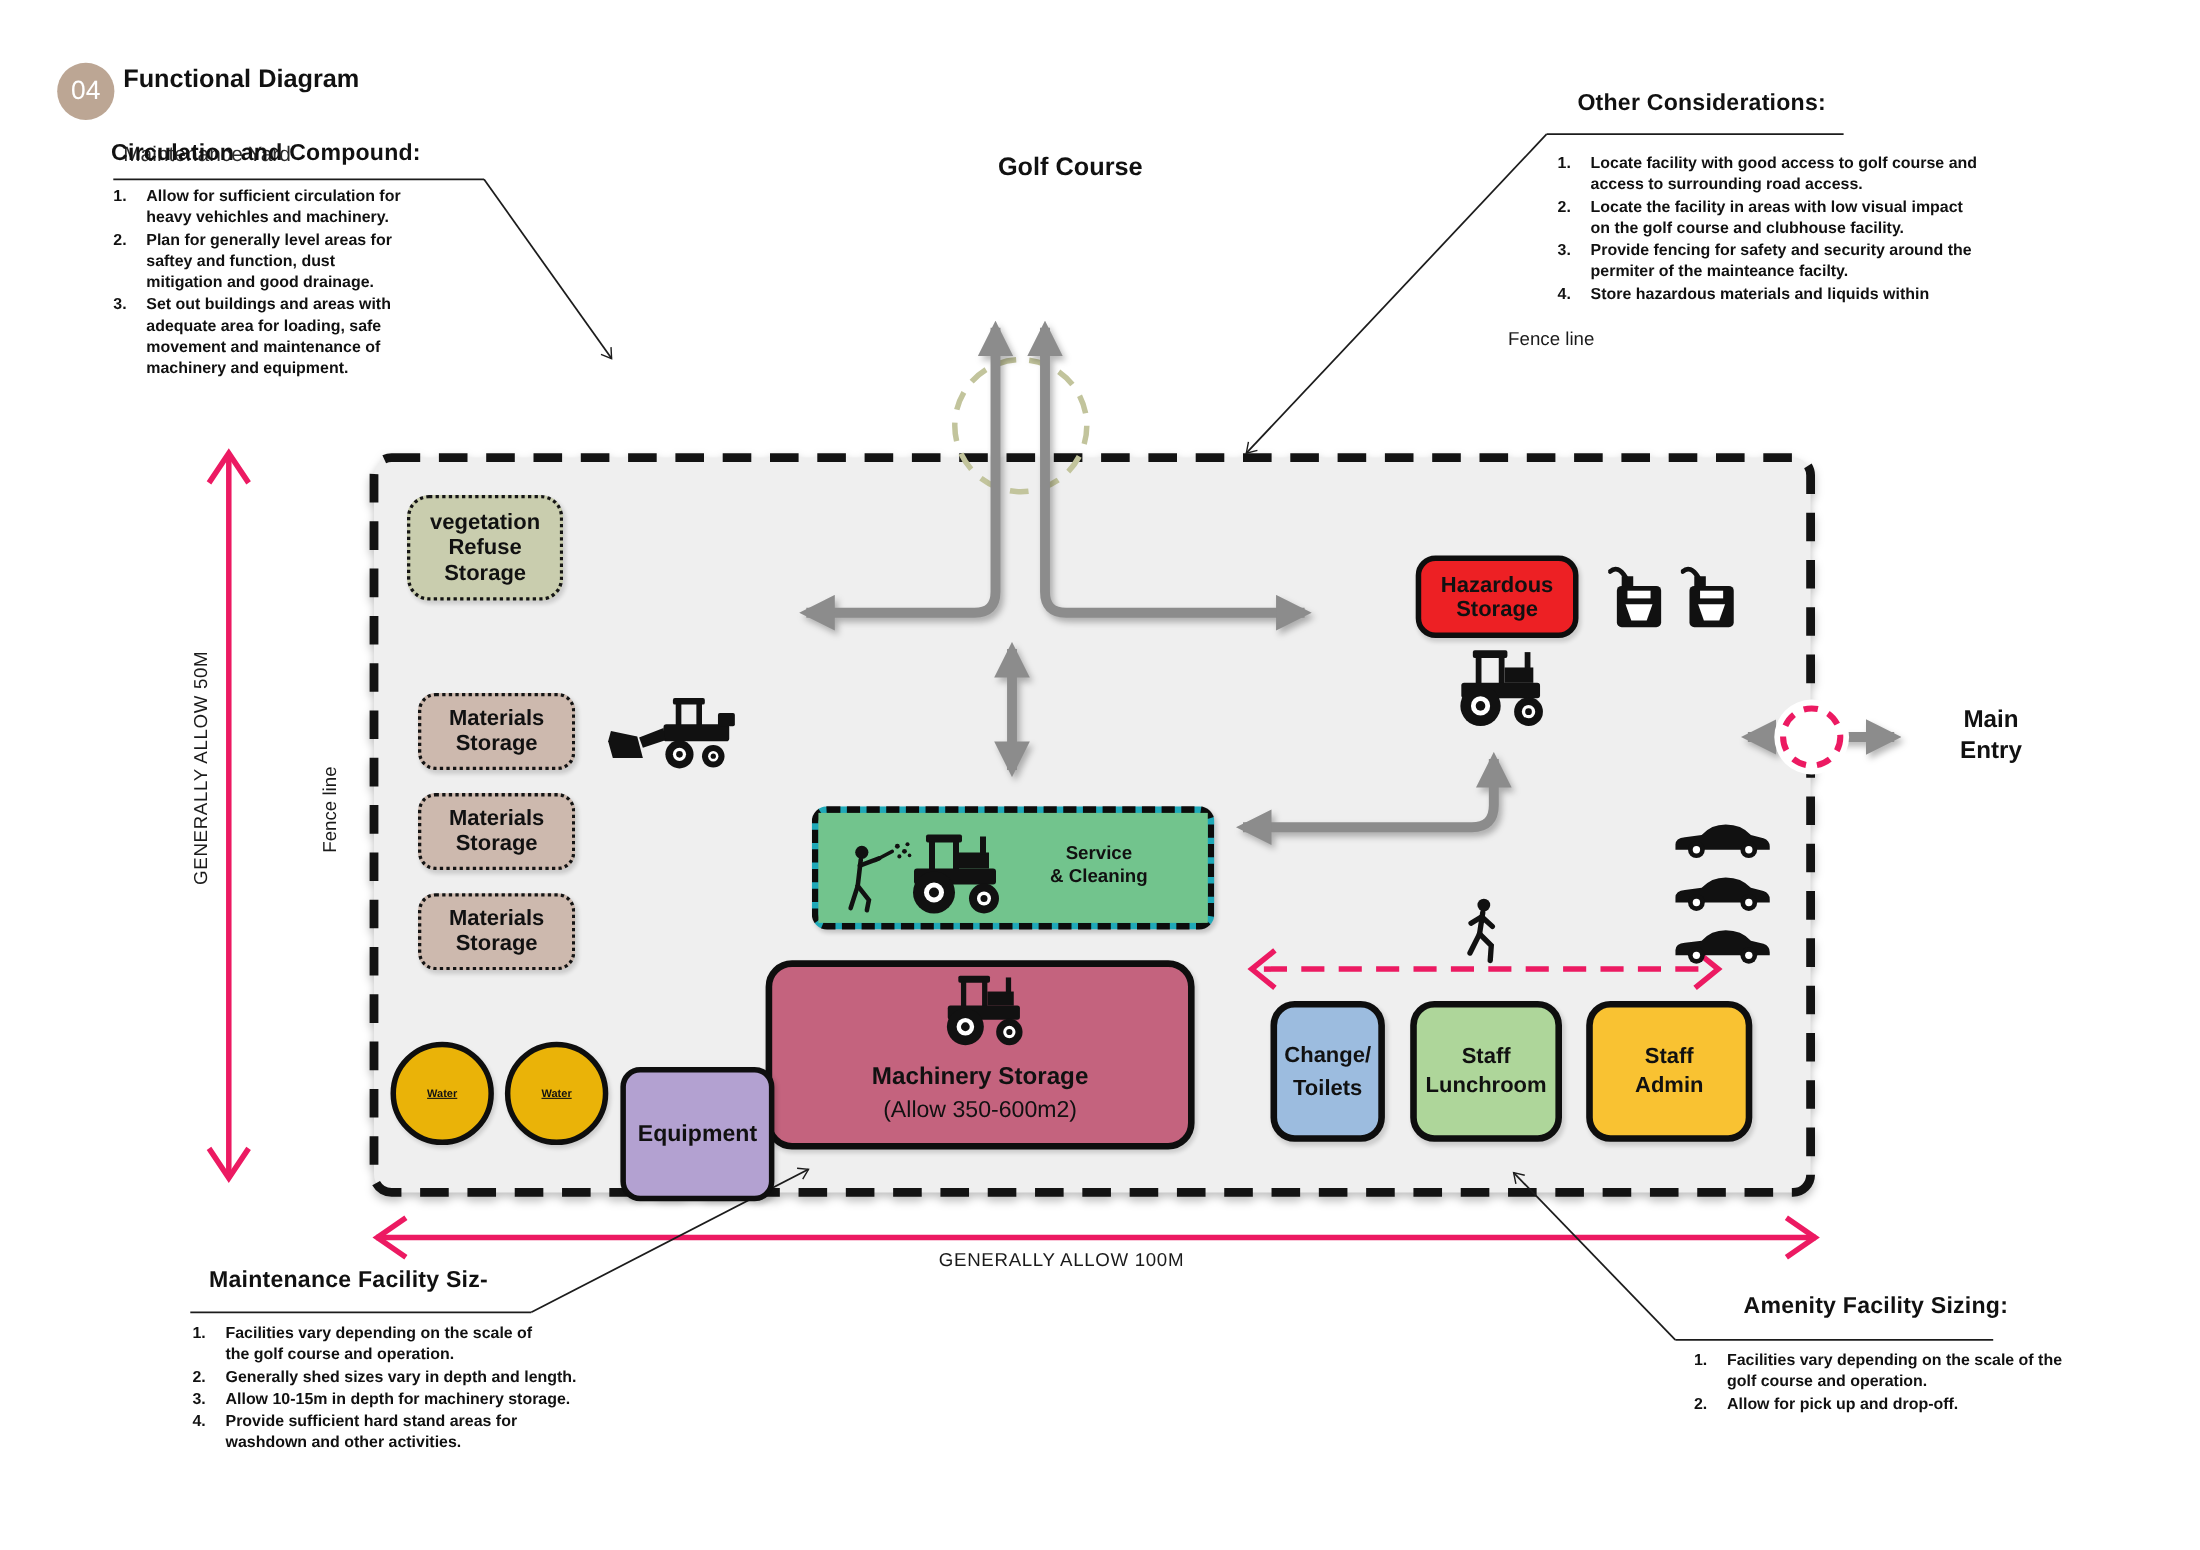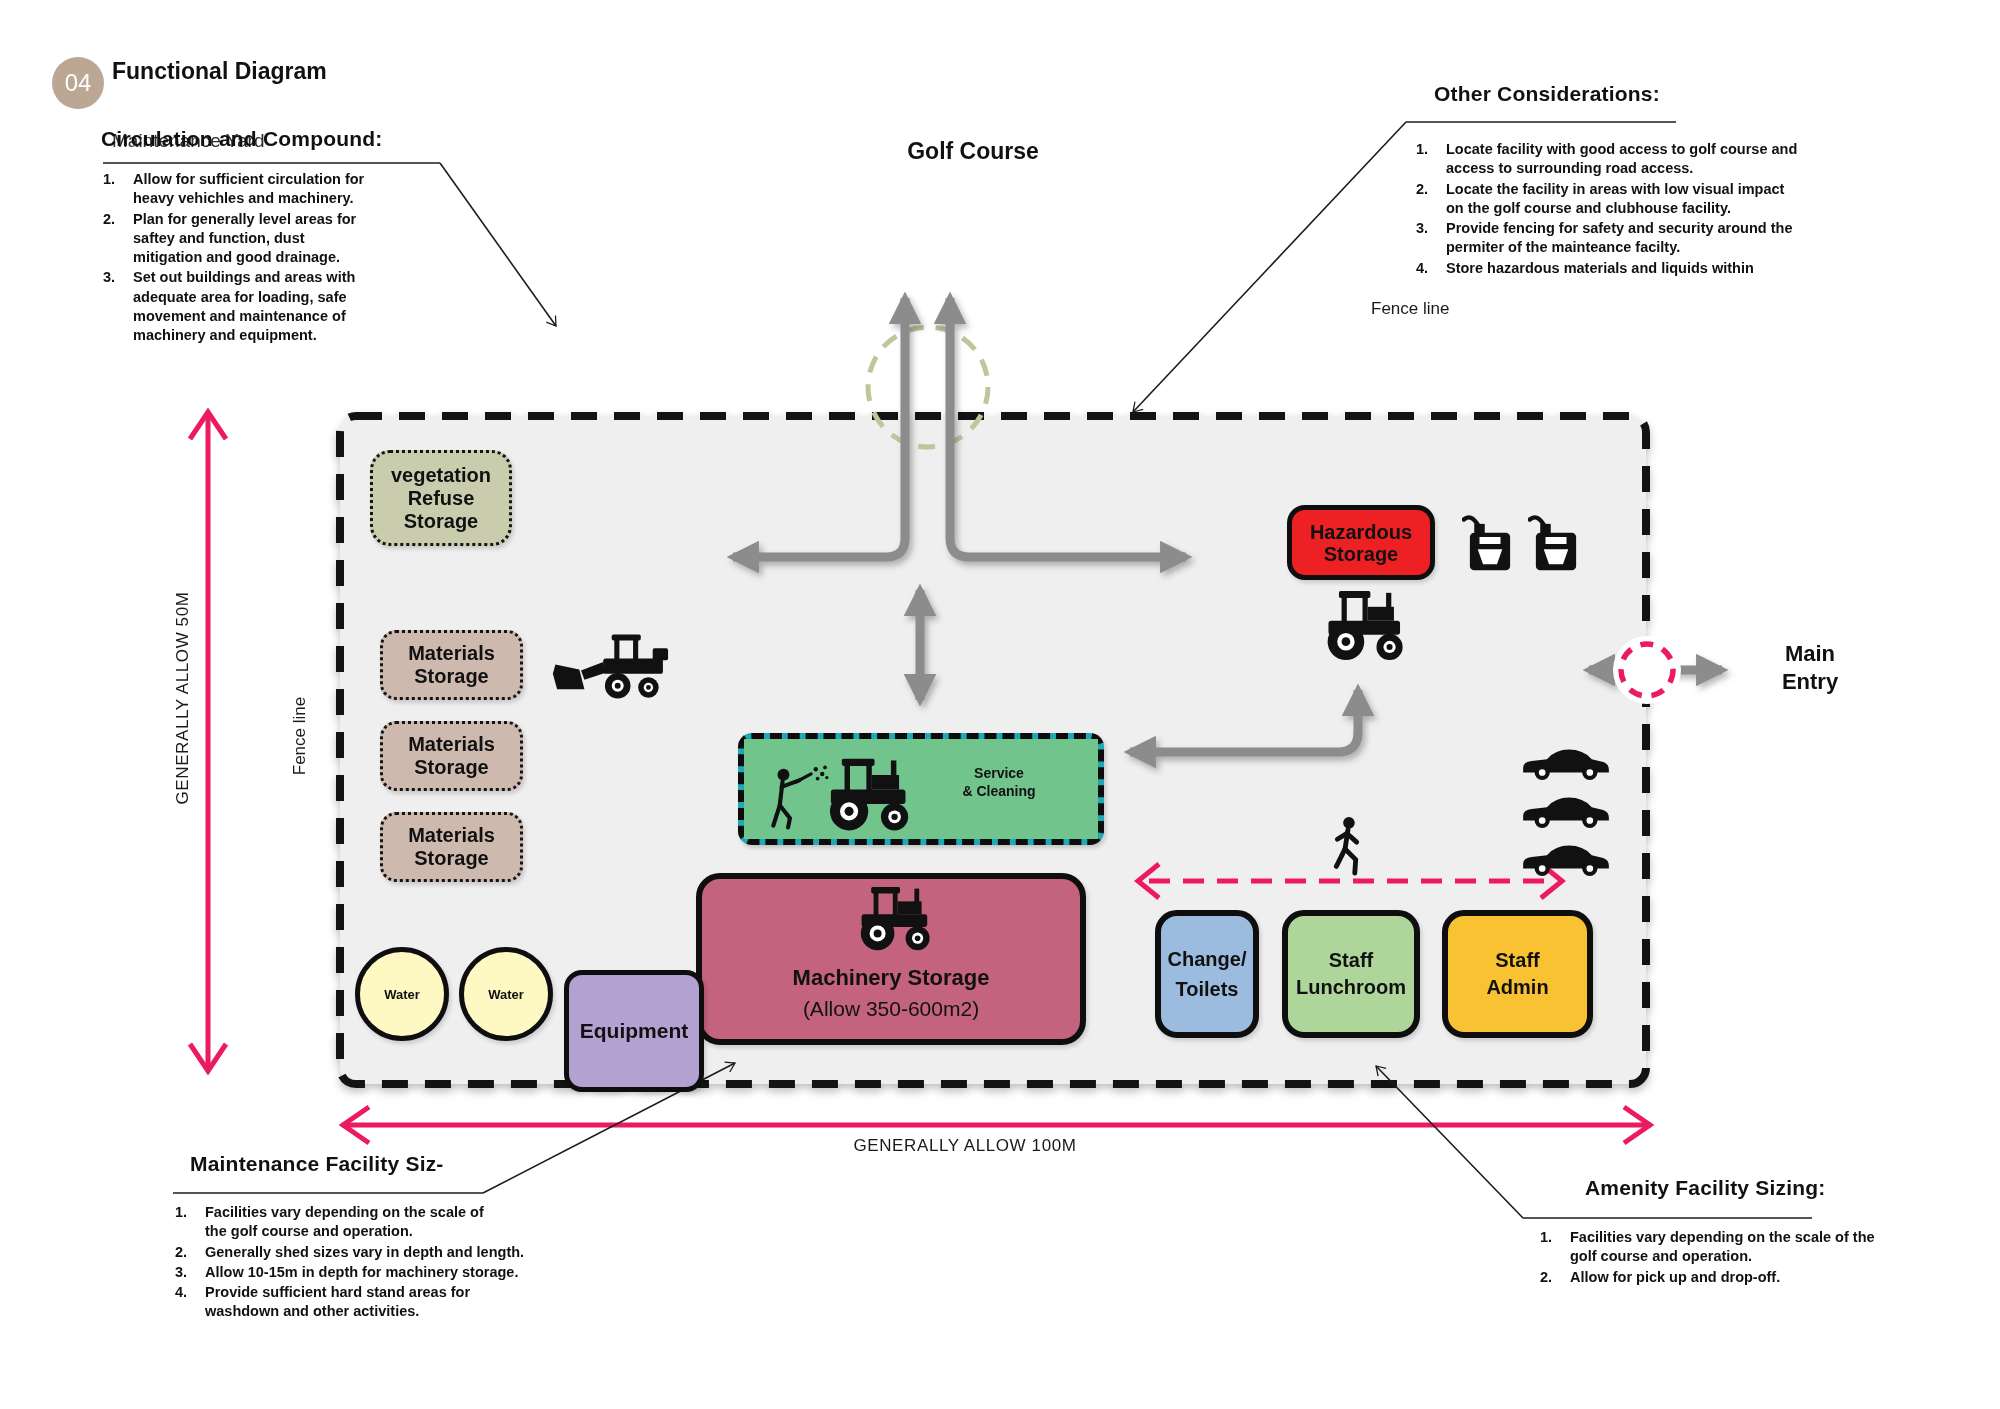--- a/index.html
+++ b/index.html
@@ -23,27 +23,27 @@
   .page-subtitle{font-size:19px;color:#2b2b2b;margin-top:44px;}
   
   .box{display:flex;align-items:center;justify-content:center;text-align:center;
     font-weight:700;color:#111;box-shadow:2px 3px 4px rgba(0,0,0,.15);}
   .dotted{border:3.5px dotted #141414;border-radius:16px;}
   .b-veg{background:#c9cdae;font-size:20px;line-height:1.15;border-radius:20px;}
   .b-mat{background:#cdb9ae;font-size:20px;line-height:1.15;}
   .b-haz{background:#ed2024;border:5px solid #0e0e0e;border-radius:18px;font-size:20px;line-height:1.1;}
   .b-machinery{background:#c4637e;border:6px solid #0e0e0e;border-radius:24px;}
   .b-equip{background:#b3a1d1;border:5.5px solid #0e0e0e;border-radius:18px;font-size:21px;}
-  .b-water{background:#fef9c3;border:5px solid #0e0e0e;border-radius:50%;font-size:13px;}
+  .b-water{background:#eab308;border:5px solid #0e0e0e;border-radius:50%;font-size:10px;text-decoration:underline;}
   .b-change{background:#9cbcdf;border:6px solid #0e0e0e;border-radius:22px;font-size:20px;line-height:1.5;}
   .b-lunch{background:#aed69a;border:6px solid #0e0e0e;border-radius:22px;font-size:20px;line-height:1.35;}
   .b-admin{background:#f9c232;border:6px solid #0e0e0e;border-radius:22px;font-size:20px;line-height:1.35;}
   .service-outer{background:#1fa9b8;border:6px dashed #0c0c0c;border-radius:14px;box-shadow:2px 3px 4px rgba(0,0,0,.18);}
   .service-inner{position:absolute;left:0;top:0;width:100%;height:100%;background:#72c48d;}
-  .service-label{position:absolute;font-size:14px;font-weight:700;line-height:1.25;text-align:center;}
+  .service-label{position:absolute;font-size:17px;font-weight:700;line-height:1.25;text-align:center;}
   .free-label{font-weight:700;}
   .dim-label{font-size:17px;font-weight:400;color:#1a1a1a;letter-spacing:.6px;text-align:center;}
   .fence-label{font-size:17px;font-weight:400;color:#1a1a1a;}
   .rot{transform:rotate(-90deg);}
 </style>
 </head>
 <body>
 
 <div id="canvas">
 

